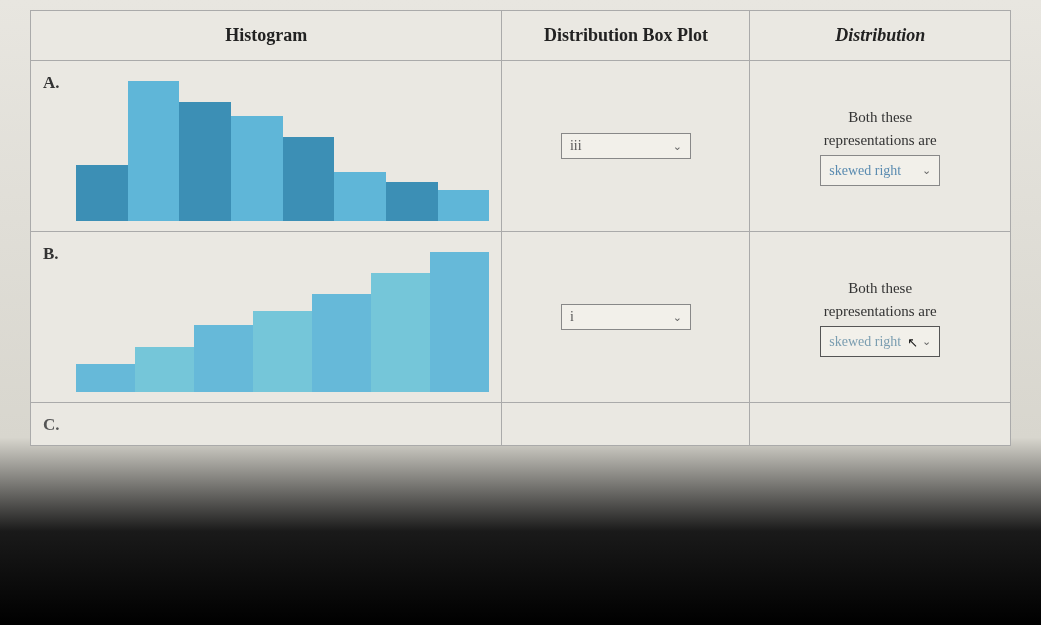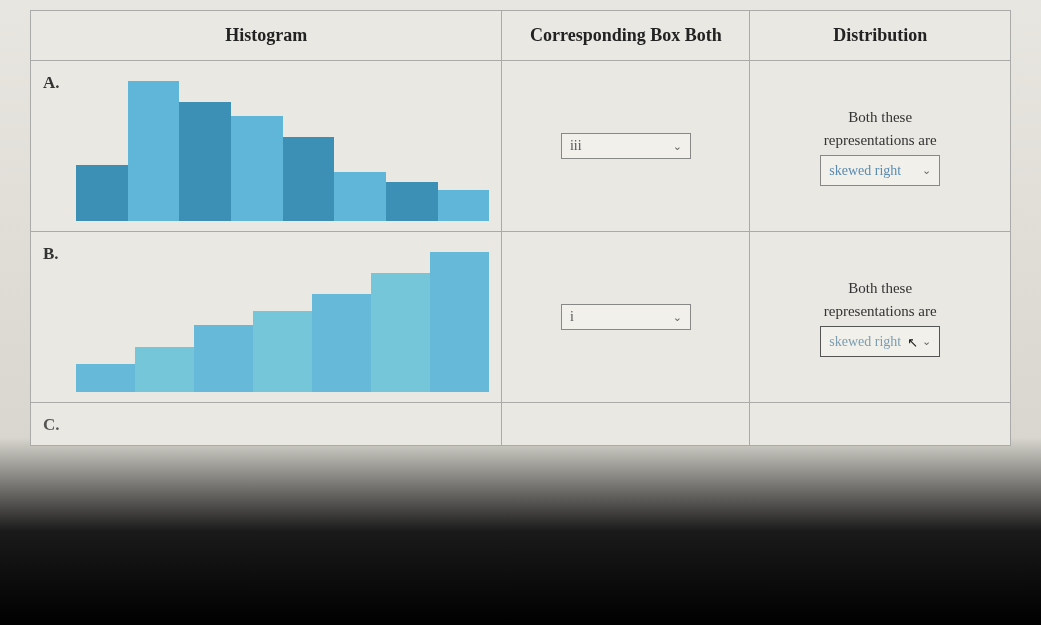--- a/index.html
+++ b/index.html
@@ -26,21 +26,21 @@
       vertical-align: middle;
     }
     table.main th {
       font-weight: bold;
       font-size: 18px;
       color: #222;
       padding: 14px 12px;
     }
     th.hist-col { width: 380px; }
     th.box-col { width: 200px; }
-    th.dist-col { width: 210px; }
+    th.dist-col { width: 210px; font-style: italic; }
     .row-label {
       font-weight: bold;
       font-size: 17px;
       color: #333;
       align-self: flex-start;
       margin-right: 8px;
       margin-top: 2px;
       width: 25px;
     }
     .hist-cell {
@@ -112,21 +112,21 @@
       padding-bottom: 2px;
     }
   </style>
 </head>
 <body>
 
 <table class="main">
   <thead>
     <tr>
       <th class="hist-col">Histogram</th>
-      <th class="box-col">Corresponding Box Both</th>
+      <th class="box-col">Distribution Box Plot</th>
       <th class="dist-col">Distribution</th>
     </tr>
   </thead>
   <tbody>
     <tr class="row-a">
       <td>
         <div class="hist-cell">
           <span class="row-label">A.</span>
           <div class="histogram">
             <div class="bar" style="height:40%"></div>

